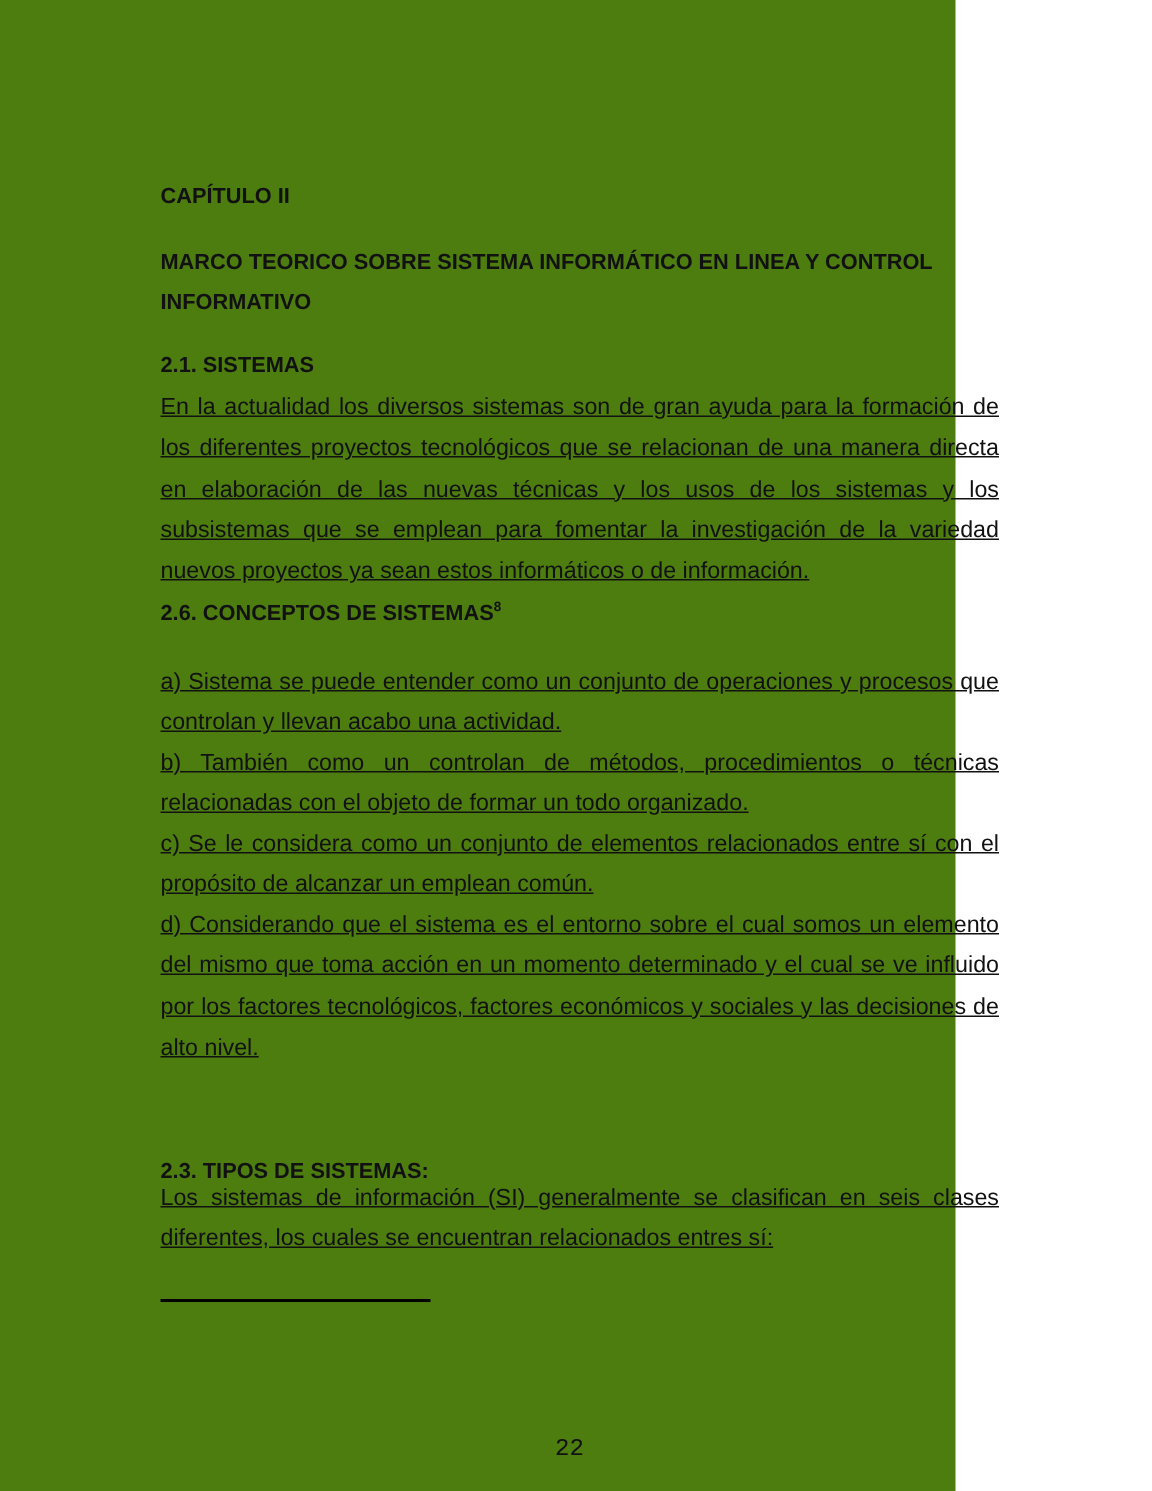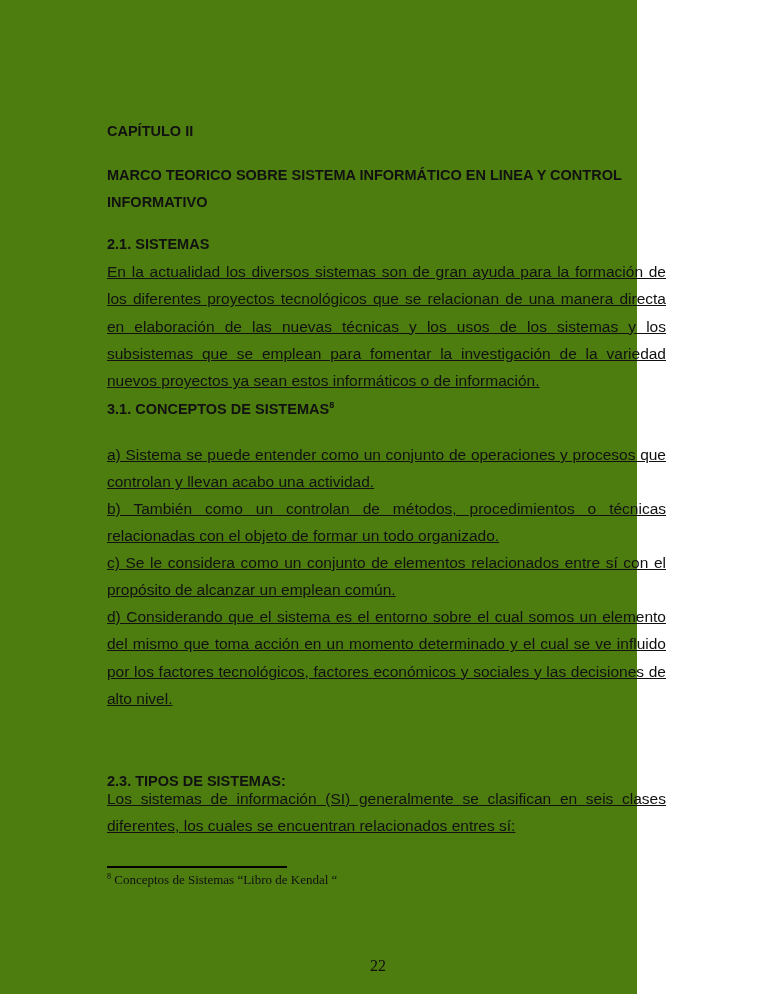--- a/index.html
+++ b/index.html
@@ -6,42 +6,41 @@
   body { width: 768px; height: 994px; position: relative; overflow: hidden; }
   .page { position: absolute; left: 0; top: 0; width: 637px; height: 994px; background: #4d7c0f; color: #111; }
   .content { position: absolute; left: 107px; width: 559px; font-family: "Liberation Sans", sans-serif; }
   .h { font-weight: bold; font-size: 14.5px; line-height: 27px; margin: 0; position: absolute; left: 0; width: 559px; }
   .p { font-size: 15.5px; line-height: 27.3px; text-align: justify; margin: 0; position: absolute; left: 0; width: 559px; text-decoration: underline; }
   .p.last-left { text-align-last: left; }
   sup.fn { font-size: 9px; vertical-align: 6px; line-height: 0; }
   .fn-rule { position: absolute; left: 107px; top: 866px; width: 180px; height: 1.5px; background: #000; }
   .footnote { position: absolute; left: 107px; top: 872px; font-family: "Liberation Serif", serif; font-size: 13px; color: #111; }
   .footnote sup { font-size: 8px; vertical-align: 5px; line-height: 0; }
-  .page-number { position: absolute; left: 370px; top: 957px; font-family: Liberation Serif, serif; font-size: 16px; color: #111; }
+  .page-number { position: absolute; left: 370px; top: 957px; font-family: Liberation Mono, monospace; font-size: 16px; color: #111; }
 </style>
 </head>
 <body>
 
 <div class="page">
   <div class="content">
     <p class="h" style="top:118px">CAPÍTULO II</p>
     <p class="h" style="top:162px">MARCO TEORICO SOBRE  SISTEMA INFORMÁTICO EN LINEA Y CONTROL</p>
     <p class="h" style="top:189px">INFORMATIVO</p>
 
     <p class="h" style="top:231px">2.1.  SISTEMAS</p>
     <p class="p last-left" style="top:258px">En la actualidad los diversos sistemas son de gran ayuda para la formación de los diferentes proyectos  tecnológicos que se relacionan de una manera directa en elaboración de las nuevas técnicas y los usos de los sistemas y los subsistemas que se emplean para fomentar la investigación de la variedad nuevos proyectos ya sean estos informáticos o de información.</p>
 
-    <p class="h" style="top:396px"><span>3.1. CONCEPTOS DE SISTEMAS</span><sup class="fn">8</sup></p>
+    <p class="h" style="top:396px"><span>2.6. CONCEPTOS DE SISTEMAS</span><sup class="fn">8</sup></p>
 
     <p class="p last-left" style="top:441px">a) Sistema se puede entender como un conjunto de operaciones y procesos que controlan y llevan acabo una actividad.</p>
     <p class="p last-left" style="top:495px">b) También como un controlan de métodos, procedimientos o técnicas relacionadas con el objeto de formar un todo organizado.</p>
     <p class="p last-left" style="top:549px">c) Se le considera como un conjunto de elementos relacionados entre sí con el propósito de alcanzar un emplean común.</p>
     <p class="p last-left" style="top:603px">d) Considerando que el sistema  es el entorno sobre el cual somos un elemento del mismo que toma acción en un momento determinado y el cual se ve influido por los factores tecnológicos, factores económicos y sociales y las decisiones de alto nivel.</p>
 
     <p class="h" style="top:768px">2.3. TIPOS DE SISTEMAS:</p>
     <p class="p last-left" style="top:785px">Los sistemas de información (SI) generalmente se clasifican en seis clases diferentes, los cuales se encuentran relacionados entres sí:</p>
   </div>
 
   <div class="fn-rule"></div>
-  <div class="footnote"><sup>8</sup><span> Conceptos de Sistemas “Libro de Kendal “</span></div>
 
   <div class="page-number">22</div>
 </div>
 
 </body></html>

